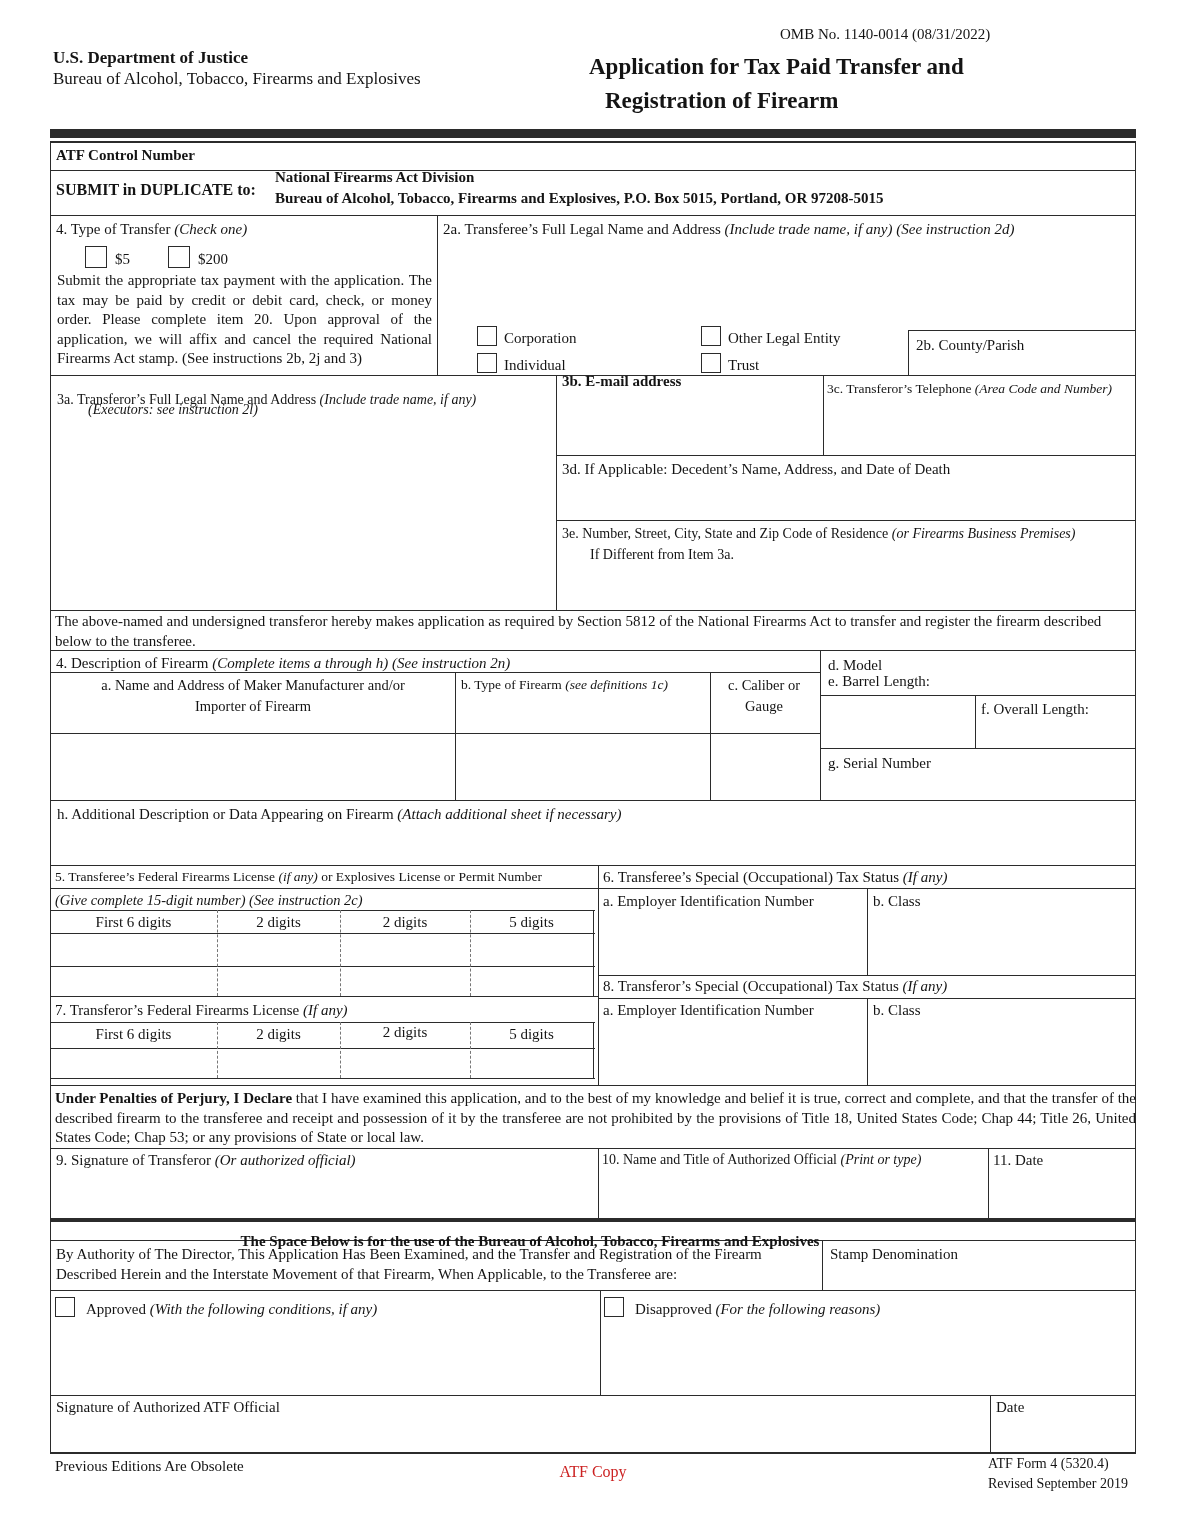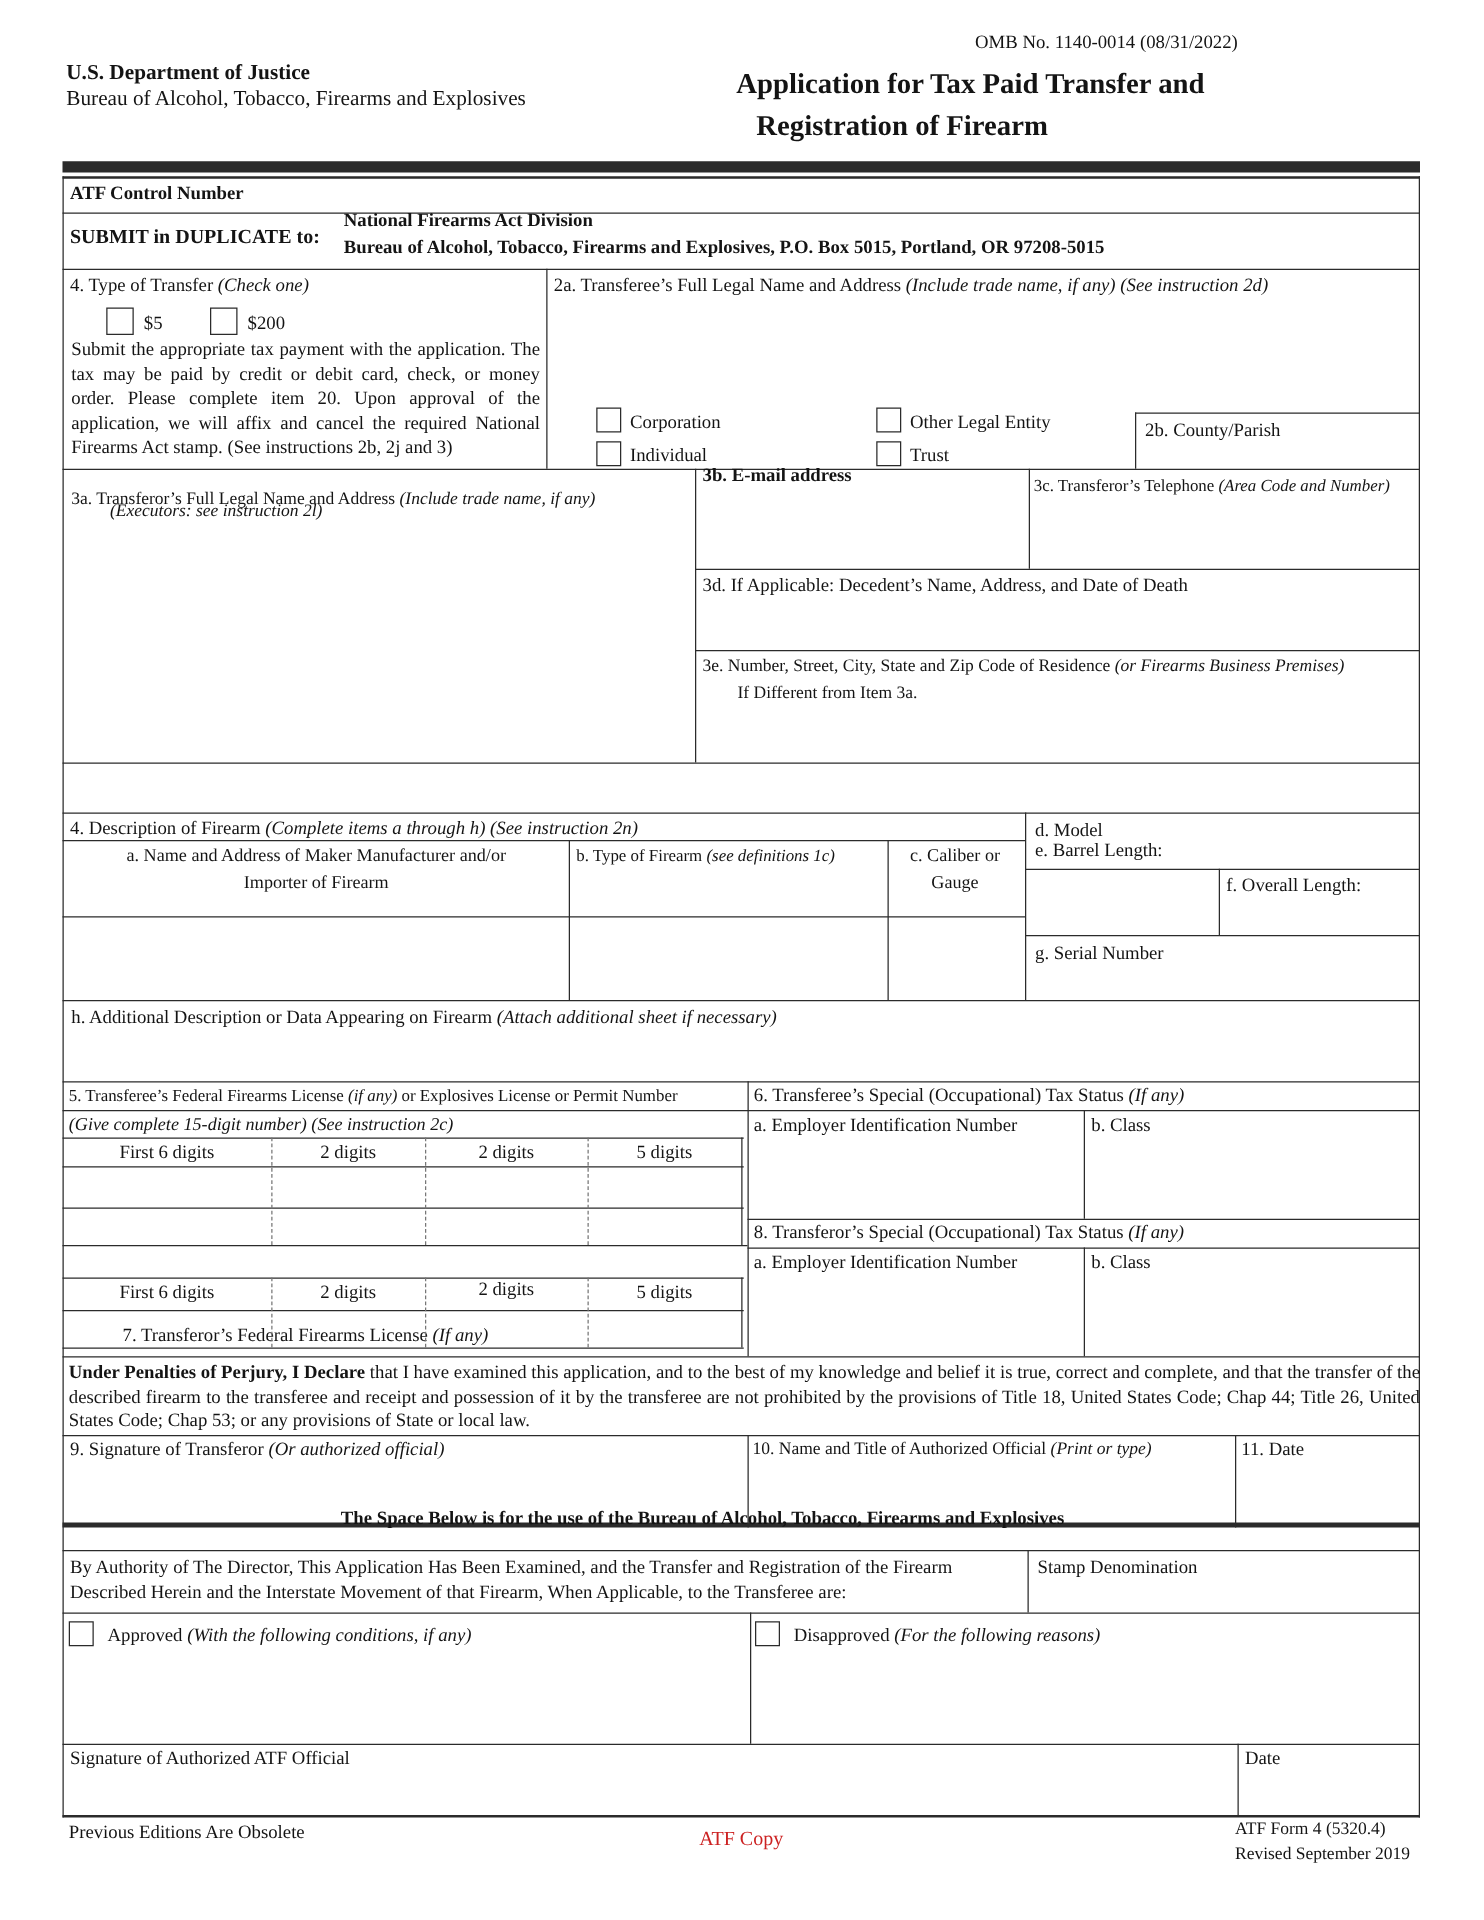--- a/index.html
+++ b/index.html
@@ -97,20 +97,21 @@
   <div class="lbl" style="left:827px;top:380px;font-size:13.5px;"><span>3c.   Transferor’s Telephone </span><span class="i">(Area Code and Number)</span></div>
   <div class="field" style="left:825px;top:402px;width:308px;height:50px;"></div>
 
   <div class="lbl" style="left:562px;top:460px;">3d.   If Applicable:  Decedent’s Name, Address, and Date of Death</div>
   <div class="field" style="left:558px;top:482px;width:575px;height:36px;"></div>
 
   <div class="lbl" style="left:562px;top:525px;font-size:14px;"><span>3e.   Number, Street, City, State and Zip Code of Residence </span><span class="i">(or Firearms Business Premises)</span></div>
   <div class="lbl" style="left:590px;top:546px;font-size:14px;">If Different from Item 3a.</div>
   <div class="field" style="left:558px;top:568px;width:575px;height:40px;"></div>
 
+  <div class="lbl par" style="left:55px;top:612px;width:1081px;">The above-named and undersigned transferor hereby makes application as required by Section 5812 of the National Firearms Act to transfer and register the firearm described below to the transferee.</div>
 
   <div class="hl" style="left:50px;top:672px;width:770px;"></div>
   <div class="hl" style="left:50px;top:733px;width:770px;"></div>
   <div class="hl" style="left:820px;top:695px;width:316px;"></div>
   <div class="hl" style="left:820px;top:748px;width:316px;"></div>
   <div class="vl" style="left:455px;top:672px;height:128px;"></div>
   <div class="vl" style="left:710px;top:672px;height:128px;"></div>
   <div class="vl" style="left:820px;top:650px;height:150px;"></div>
   <div class="vl" style="left:975px;top:695px;height:53px;"></div>
 
@@ -147,21 +148,21 @@
   <div class="dv" style="left:217px;top:910px;height:86px;"></div>
   <div class="dv" style="left:340px;top:910px;height:86px;"></div>
   <div class="dv" style="left:470px;top:910px;height:86px;"></div>
   <div class="lbl c" style="left:50px;top:913px;width:167px;">First 6 digits</div>
   <div class="lbl c" style="left:217px;top:913px;width:123px;">2 digits</div>
   <div class="lbl c" style="left:340px;top:913px;width:130px;">2 digits</div>
   <div class="lbl c" style="left:470px;top:913px;width:123px;">5 digits</div>
   <div class="field" style="left:52px;top:935px;width:540px;height:29px;"></div>
   <div class="field" style="left:52px;top:968px;width:540px;height:26px;"></div>
 
-  <div class="lbl" style="left:55px;top:1060px;margin-left:43px;"><span>7.    Transferor’s Federal Firearms License  </span><span class="i">(If  any)</span></div>
+  <div class="lbl" style="left:55px;top:1001px;"><span>7.    Transferor’s Federal Firearms License  </span><span class="i">(If  any)</span></div>
   <div class="hl" style="left:50px;top:1022px;width:545px;"></div>
   <div class="hl" style="left:50px;top:1048px;width:545px;"></div>
   <div class="hl" style="left:50px;top:1078px;width:545px;"></div>
   <div class="vl" style="left:593px;top:1022px;height:56px;"></div>
   <div class="dv" style="left:217px;top:1022px;height:56px;"></div>
   <div class="dv" style="left:340px;top:1022px;height:56px;"></div>
   <div class="dv" style="left:470px;top:1022px;height:56px;"></div>
   <div class="lbl c" style="left:50px;top:1025px;width:167px;">First 6 digits</div>
   <div class="lbl c" style="left:217px;top:1025px;width:123px;">2 digits</div>
   <div class="lbl c" style="left:340px;top:1023px;width:130px;">2 digits</div>
@@ -188,21 +189,21 @@
 
   <div class="vl" style="left:598px;top:1148px;height:74px;"></div>
   <div class="vl" style="left:988px;top:1148px;height:74px;"></div>
   <div class="lbl" style="left:56px;top:1151px;"><span>9.     Signature of Transferor </span><span class="i">(Or authorized official)</span></div>
   <div class="field" style="left:52px;top:1172px;width:544px;height:48px;"></div>
   <div class="lbl" style="left:602px;top:1151px;font-size:14px;"><span>10.  Name and Title of Authorized Official  </span><span class="i">(Print or type)</span></div>
   <div class="field" style="left:600px;top:1172px;width:386px;height:48px;"></div>
   <div class="lbl" style="left:993px;top:1151px;">11.  Date</div>
   <div class="field" style="left:990px;top:1172px;width:144px;height:48px;"></div>
 
-  <div class="lbl b c" style="left:50px;top:1206px;width:960px;padding-left:32px;">The Space Below is for the use of the Bureau of Alcohol, Tobacco, Firearms and Explosives</div>
+  <div class="lbl b c" style="left:50px;top:1232px;width:960px;">The Space Below is for the use of the Bureau of Alcohol, Tobacco, Firearms and Explosives</div>
   <div class="vl" style="left:822px;top:1240px;height:50px;"></div>
   <div class="lbl par" style="left:56px;top:1245px;width:762px;">By Authority of The Director, This Application Has Been Examined, and the Transfer and Registration of the Firearm Described Herein and the Interstate Movement of that Firearm, When Applicable, to the Transferee are:</div>
   <div class="lbl" style="left:830px;top:1245px;">Stamp Denomination</div>
   <div class="field" style="left:824px;top:1265px;width:310px;height:24px;"></div>
 
   <div class="vl" style="left:600px;top:1290px;height:105px;"></div>
   <div class="cb" style="left:55px;top:1297px;"></div>
   <div class="lbl" style="left:86px;top:1300px;"><span>Approved  </span><span class="i">(With the following conditions, if any)</span></div>
   <div class="field" style="left:52px;top:1322px;width:546px;height:71px;"></div>
   <div class="cb" style="left:604px;top:1297px;"></div>

